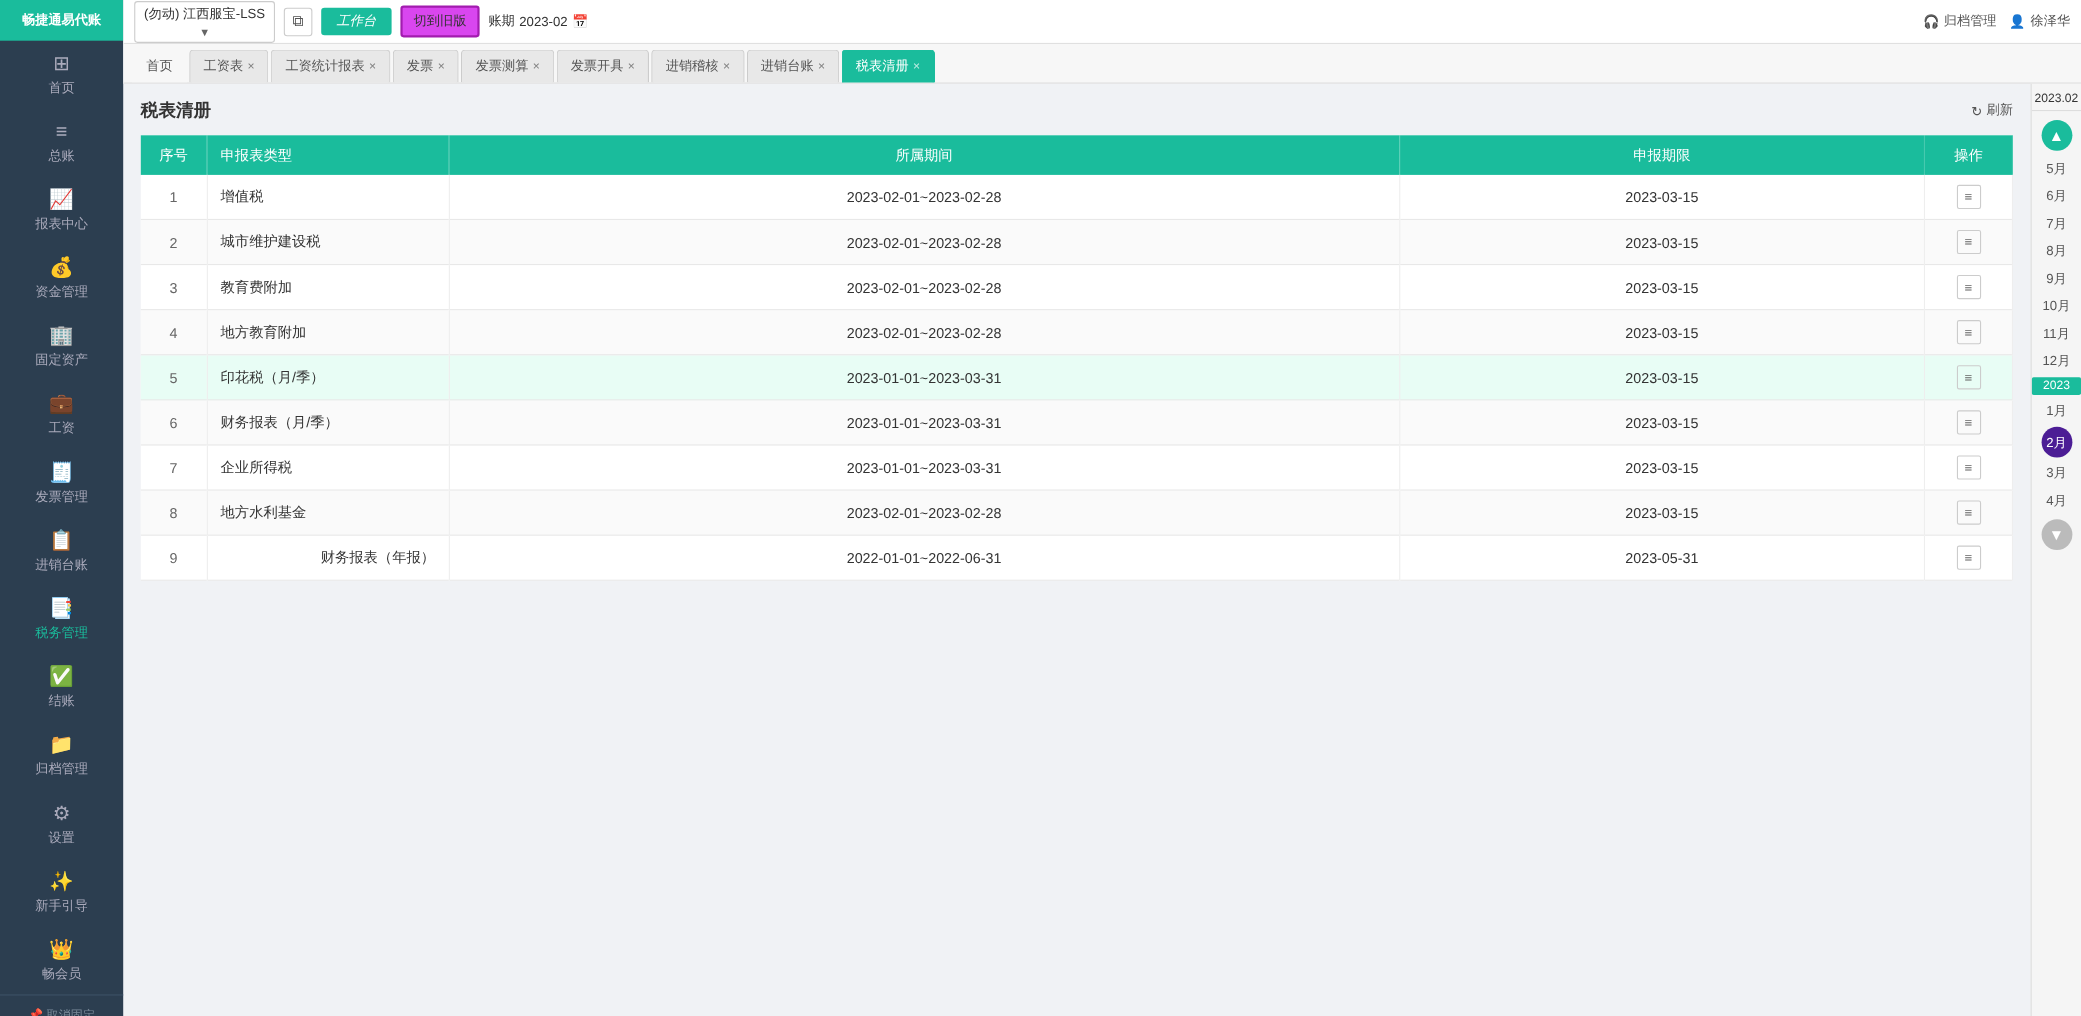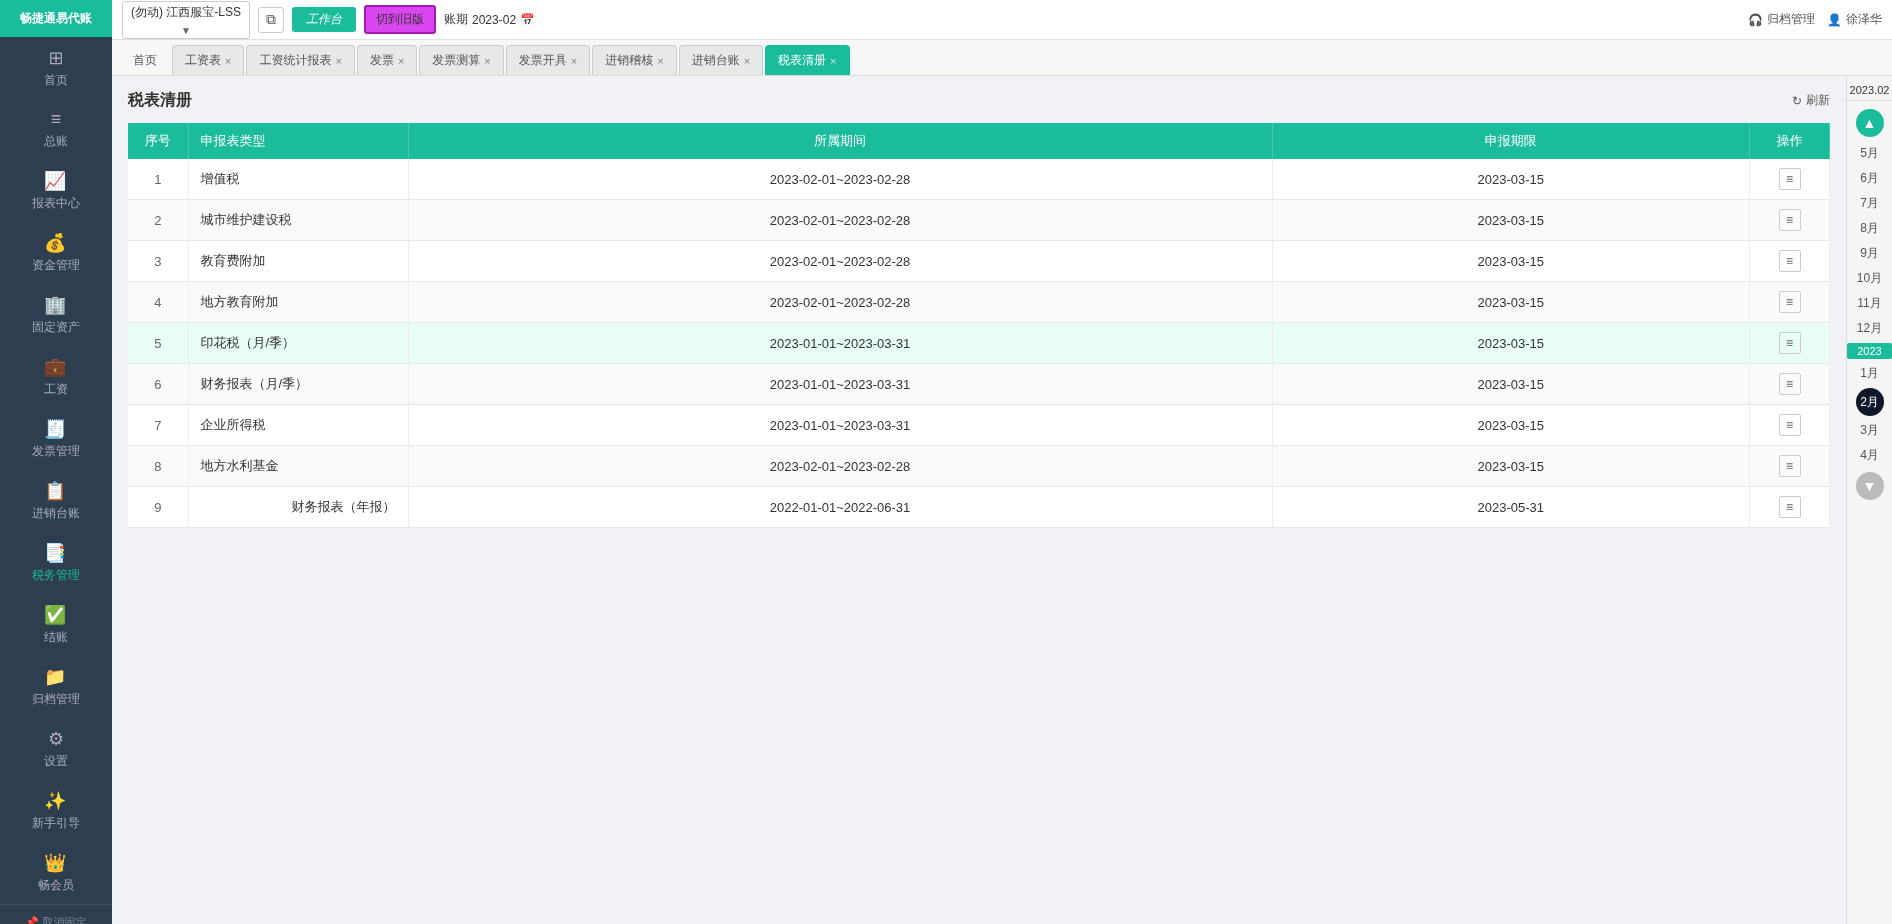--- a/index.html
+++ b/index.html
@@ -276,21 +276,21 @@
     }
     .month-item {
       width: 100%;
       text-align: center;
       padding: 4px 2px;
       cursor: pointer;
       color: #555;
       font-size: 12px;
     }
     .month-item.active-month {
-      background: #0f172a;
+      background: #4c1d95;
       color: white;
       border-radius: 50%;
       width: 28px;
       height: 28px;
       display: flex;
       align-items: center;
       justify-content: center;
       margin: 2px auto;
     }
     .side-nav-btn {

